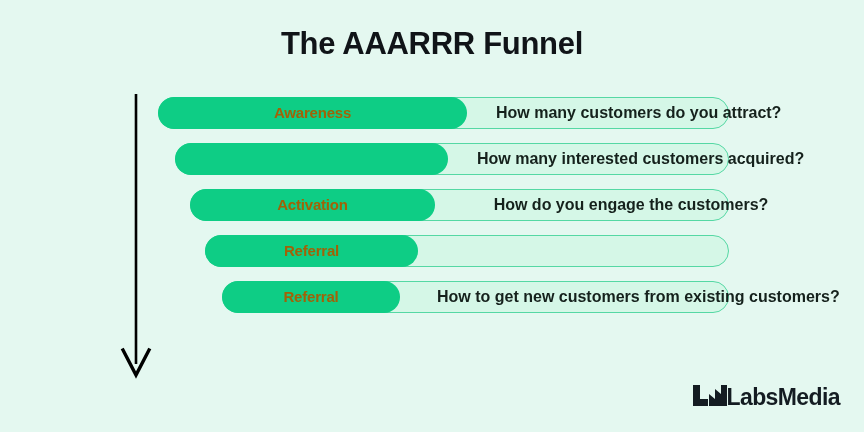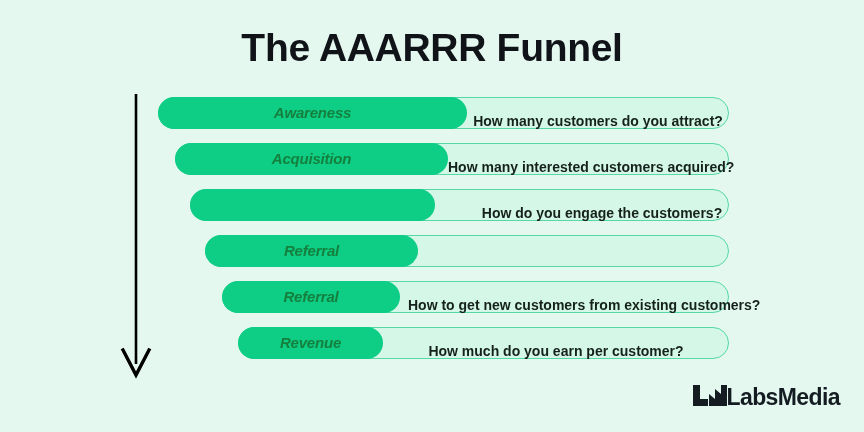--- a/index.html
+++ b/index.html
@@ -20,21 +20,21 @@
     inset: 0;
   }
 
   
   .title {
     position: absolute;
     left: 0;
     right: 0;
     top: 26px;
     text-align: center;
-    font-size: 39px;
+    font-size: 31px;
     font-weight: bold;
     letter-spacing: -0.3px;
     color: #101418;
     font-family: "Liberation Sans", sans-serif;
   }
 
   
   .arrow {
     position: absolute;
     left: 120px;
@@ -73,35 +73,35 @@
     border-radius: 16px;
   }
   .stage-label {
     position: absolute;
     top: 0;
     height: 32px;
     line-height: 32px;
     text-align: center;
     font-size: 15px;
     font-weight: bold;
-    color: #15803d;
+    color: #a16207;
     letter-spacing: -0.2px;
     white-space: nowrap;
-    font-style: italic;
   }
   .stage-desc {
     position: absolute;
-    top: 8px;
+    top: 0;
     height: 32px;
     line-height: 32px;
     text-align: center;
-    font-size: 14px;
+    font-size: 16px;
     font-weight: bold;
     color: #15211c;
     white-space: nowrap;
+    margin-left: 29px;
   }
 
   
   .logo {
     position: absolute;
     right: 24px;
     bottom: 22px;
     display: flex;
     align-items: center;
   }
@@ -132,49 +132,43 @@
     <div class="row" style="left:158px; top:97px; width:571px;">
       <div class="track" style="width:571px;"></div>
       <div class="bar" style="left:0px; width:309px;"></div>
       <div class="stage-label" style="left:0px; width:309px;">Awareness</div>
       <div class="stage-desc" style="left:309px; width:262px;">How many customers do you attract?</div>
     </div>
 
     <div class="row" style="left:175px; top:143px; width:554px;">
       <div class="track" style="width:554px;"></div>
       <div class="bar" style="left:0px; width:273px;"></div>
-      <div class="stage-label" style="left:0px; width:273px;">Acquisition</div>
       <div class="stage-desc" style="left:273px; width:281px;">How many interested customers acquired?</div>
     </div>
 
     <div class="row" style="left:190px; top:189px; width:539px;">
       <div class="track" style="width:539px;"></div>
       <div class="bar" style="left:0px; width:245px;"></div>
+      <div class="stage-label" style="left:0px; width:245px;">Activation</div>
       <div class="stage-desc" style="left:245px; width:294px;padding-left:20px;">How do you engage the customers?</div>
     </div>
 
     <div class="row" style="left:205px; top:235px; width:524px;">
       <div class="track" style="width:524px;"></div>
       <div class="bar" style="left:0px; width:213px;"></div>
       <div class="stage-label" style="left:0px; width:213px;">Referral</div>
     </div>
 
     <div class="row" style="left:222px; top:281px; width:507px;">
       <div class="track" style="width:507px;"></div>
       <div class="bar" style="left:0px; width:178px;"></div>
       <div class="stage-label" style="left:0px; width:178px;">Referral</div>
       <div class="stage-desc" style="left:178px; width:329px;padding-left:8px;">How to get new customers from existing customers?</div>
     </div>
 
-    <div class="row" style="left:238px; top:327px; width:491px;">
-      <div class="track" style="width:491px;"></div>
-      <div class="bar" style="left:0px; width:145px;"></div>
-      <div class="stage-label" style="left:0px; width:145px;">Revenue</div>
-      <div class="stage-desc" style="left:145px; width:346px;">How much do you earn per customer?</div>
-    </div>
 
   </div>
 
   <div class="logo">
     <span>
       <svg width="34" height="21" viewBox="0 0 34 21">
         <path d="M0 0 H7 V14 H15 V21 H0 Z" fill="#141c22"></path>
         <path d="M16 21 L16 9 L22 14 L22 4 L28 9 L28 0 L34 0 L34 21 Z" fill="#141c22"></path>
       </svg>
     </span>

